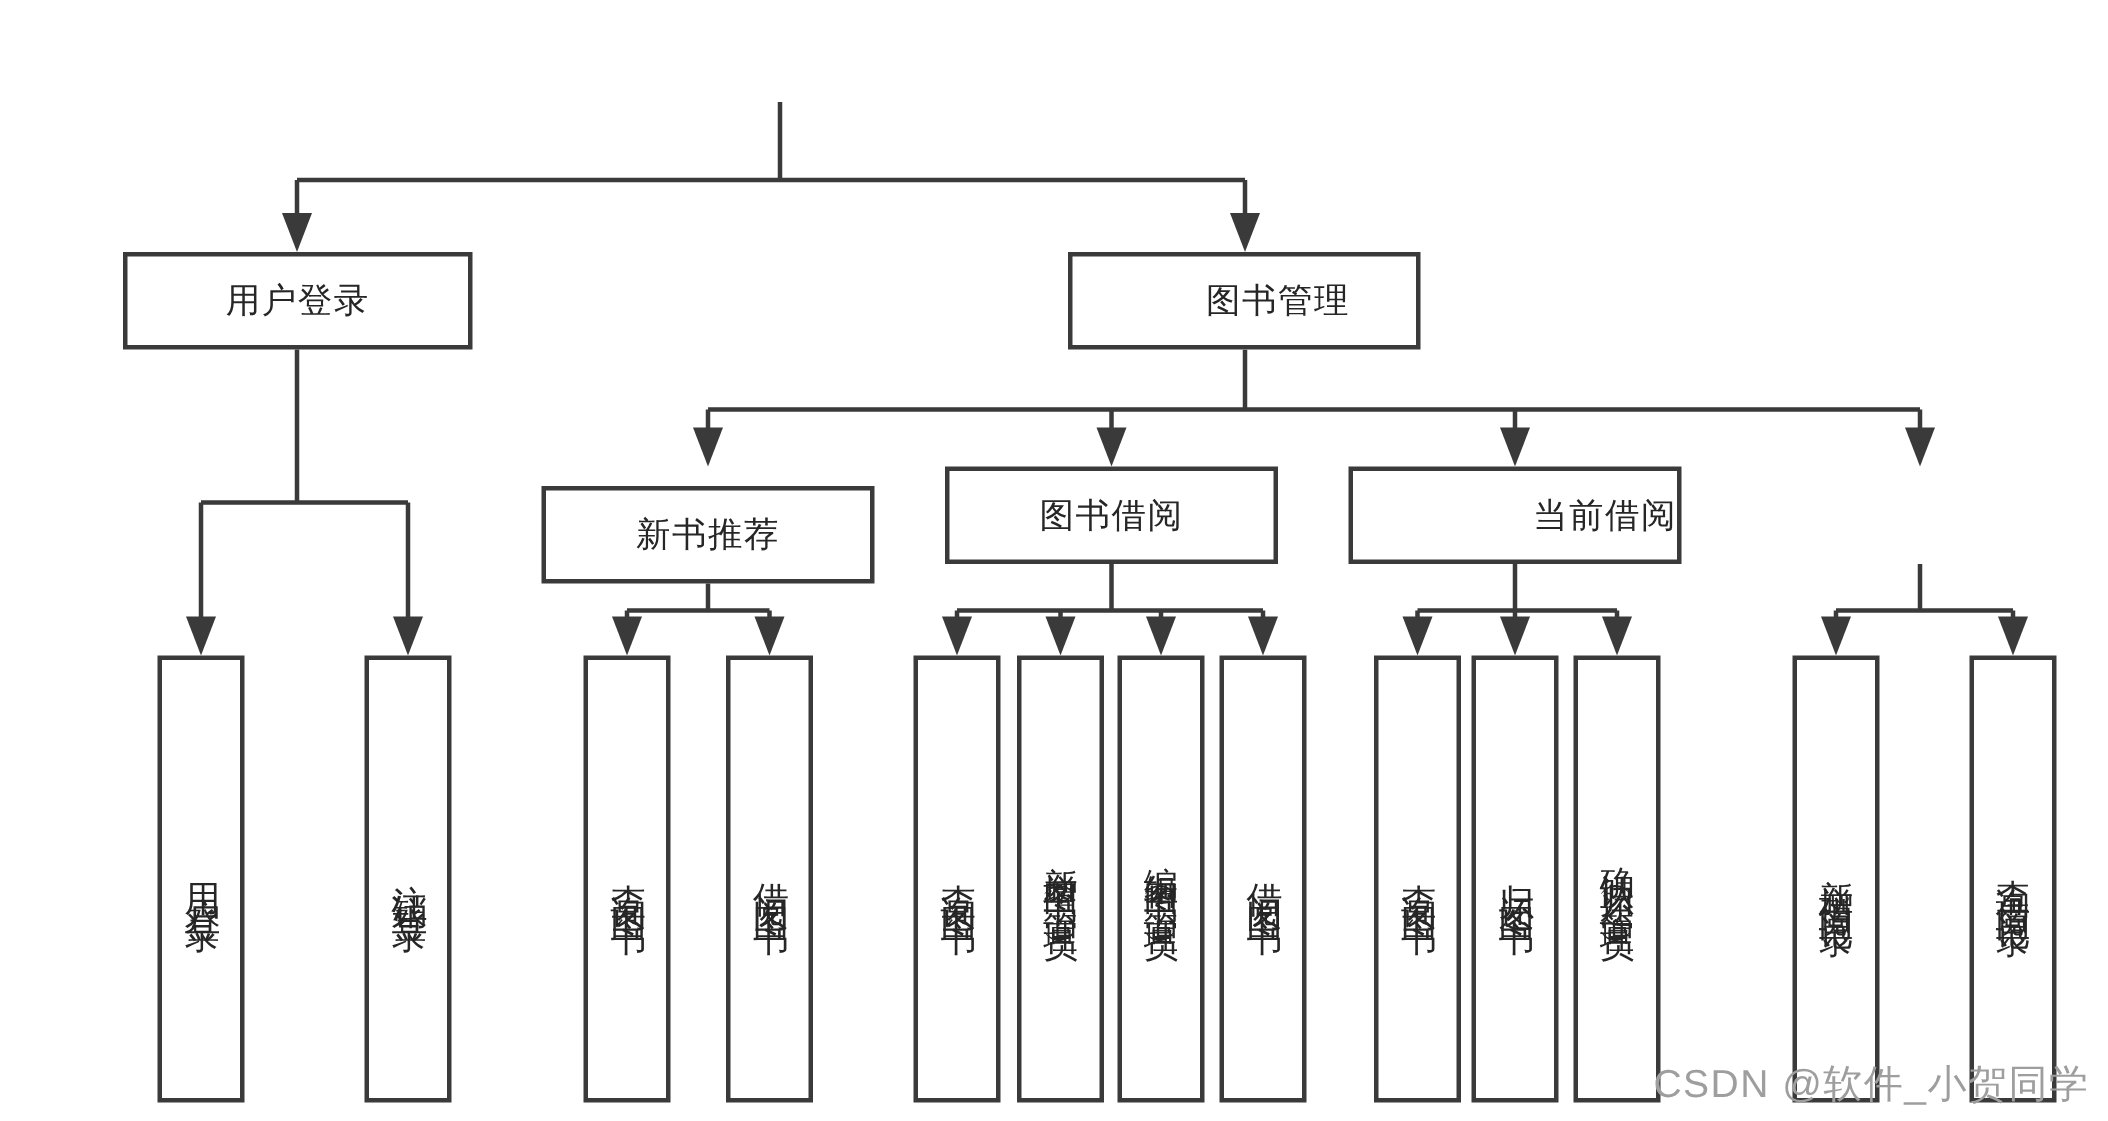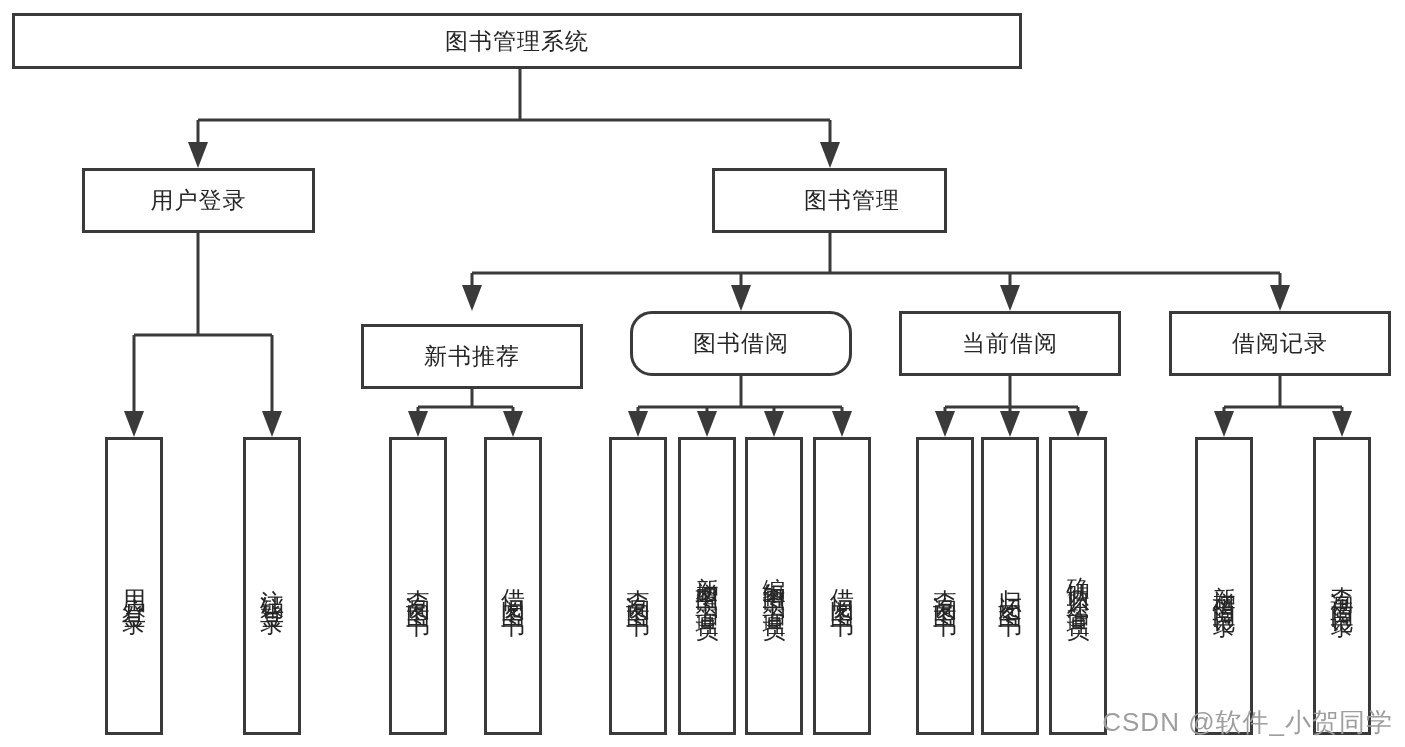--- a/index.html
+++ b/index.html
@@ -88,42 +88,36 @@
       <polygon points="1000,411 1020,411 1010,437"></polygon>
       <polygon points="1068,411 1088,411 1078,437"></polygon>
     </g>
     <g>
       <path d="M1280 376 V407 M1224 407 H1342 M1224 407 V413 M1342 407 V413"></path>
       <polygon points="1214,411 1234,411 1224,437"></polygon>
       <polygon points="1332,411 1352,411 1342,437"></polygon>
     </g>
   </svg>
 
-  <div class="node h" style="left:12px;top:13px;width:1010px;height:56px;">
-    <span>图书管理系统</span>
-  </div>
 
   <div class="node h" style="left:82px;top:168px;width:233px;height:65px;">
     <span>用户登录</span>
   </div>
   <div class="node h" style="left:712px;top:168px;width:235px;height:65px;padding-left:45px;">
     <span>图书管理</span>
   </div>
 
   <div class="node h" style="left:361px;top:311px;width:222px;height:65px;margin-top:13px;">
     <span>新书推荐</span>
   </div>
-  <div class="node h" style="left:630px;top:311px;width:222px;height:65px;border-radius:22px;">
+  <div class="node h" style="left:630px;top:311px;width:222px;height:65px;">
     <span>图书借阅</span>
   </div>
-  <div class="node h" style="left:899px;top:311px;width:222px;height:65px;">
+  <div class="node h" style="left:899px;top:311px;width:222px;height:65px;justify-content:flex-end;">
     <span>当前借阅</span>
-  </div>
-  <div class="node h" style="left:1169px;top:311px;width:222px;height:65px;">
-    <span>借阅记录</span>
   </div>
 
   <div class="node leaf" style="left:105px;">
     <span class="vtext">用户登录</span>
   </div>
   <div class="node leaf" style="left:243px;">
     <span class="vtext">注销登录</span>
   </div>
 
   <div class="node leaf" style="left:389px;">

